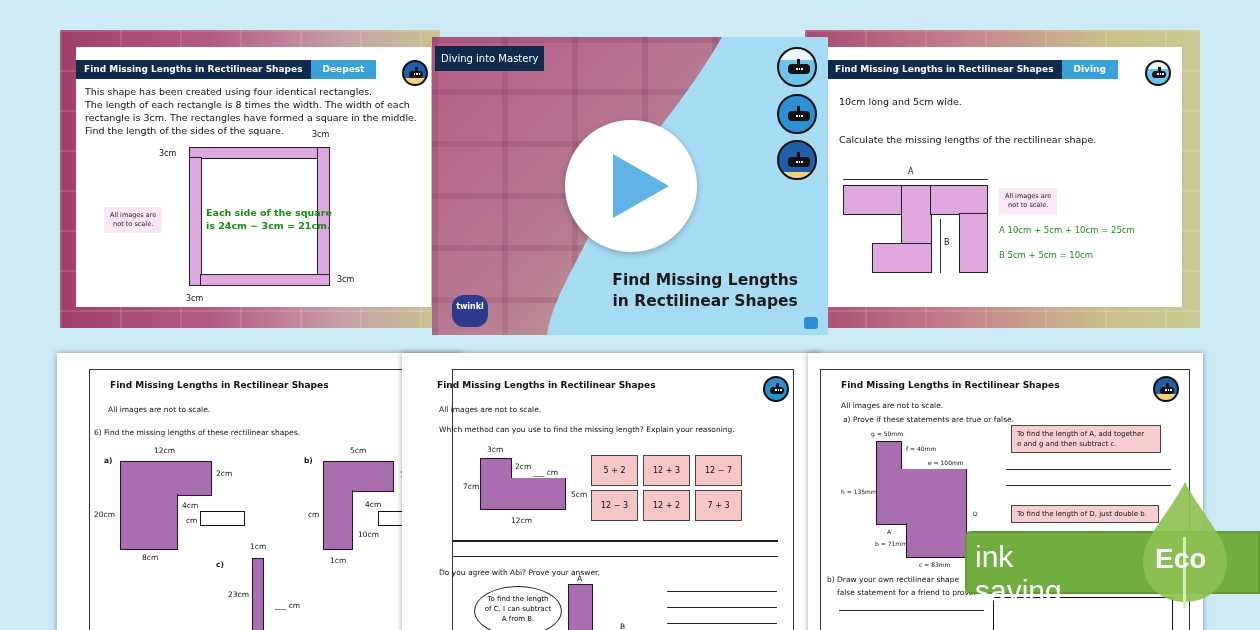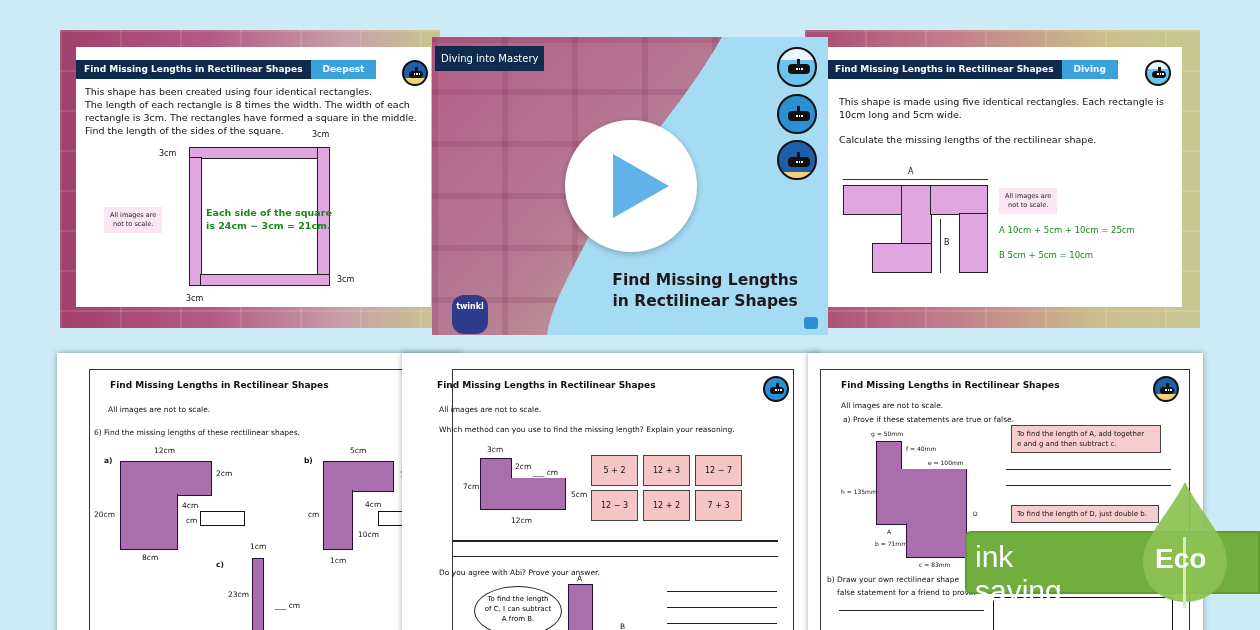--- a/index.html
+++ b/index.html
@@ -103,21 +103,21 @@
   .play-btn .tri {
     position: absolute; left: 48px; top: 34px; width: 0; height: 0;
     border-top: 32px solid transparent; border-bottom: 32px solid transparent;
     border-left: 56px solid #5fb3e6;
   }
   .big-title {
     position: absolute; right: 30px; top: 233px; text-align: center;
     font-size: 15.5px; font-weight: bold; color: #1a1a1a; line-height: 21px;
   }
   .twinkl-logo {
-    position: absolute; left: 20px; top: 258px; width: 36px; height: 39px;
+    position: absolute; left: 20px; top: 258px; width: 36px; height: 32px;
     background: #2e3a8c; border-radius: 12px; color: #fff; font-size: 8px;
     text-align: center; line-height: 24px; font-weight: bold;
   }
   .small-logo {
     position: absolute; right: 10px; bottom: 6px; width: 14px; height: 12px;
     background: #2d8ed3; border-radius: 3px;
   }
 
   
   .sheet {
@@ -210,21 +210,20 @@
     <div class="slide-header" style="left:0;top:13px;">
       <span class="title">Find Missing Lengths in Rectilinear Shapes</span>
       <span class="level">Diving</span>
     </div>
     <div class="sub-icon light" style="left:318px;top:13px;">
       <div class="tower"></div>
         <div class="body"></div>
         <div class="dots"></div>
     </div>
     <div class="slide-text" style="left:12px;top:48px;">
-      <div>This shape is made using five identical rectangles. Each rectangle is</div>
       <div>10cm long and 5cm wide.</div>
     </div>
     <div class="slide-text" style="left:12px;top:86px;">Calculate the missing lengths of the rectilinear shape.</div>
 
     <div>
       <span class="dim" style="left:81px;top:120px;">A</span>
       <div class="abs" style="left:16px;top:132px;width:145px;height:1px;background:#333;"></div>
       <div class="rect-pink" style="left:16px;top:138px;width:60px;height:30px;"></div>
       <div class="rect-pink" style="left:74px;top:138px;width:31px;height:60px;"></div>
       <div class="rect-pink" style="left:103px;top:138px;width:58px;height:30px;"></div>

